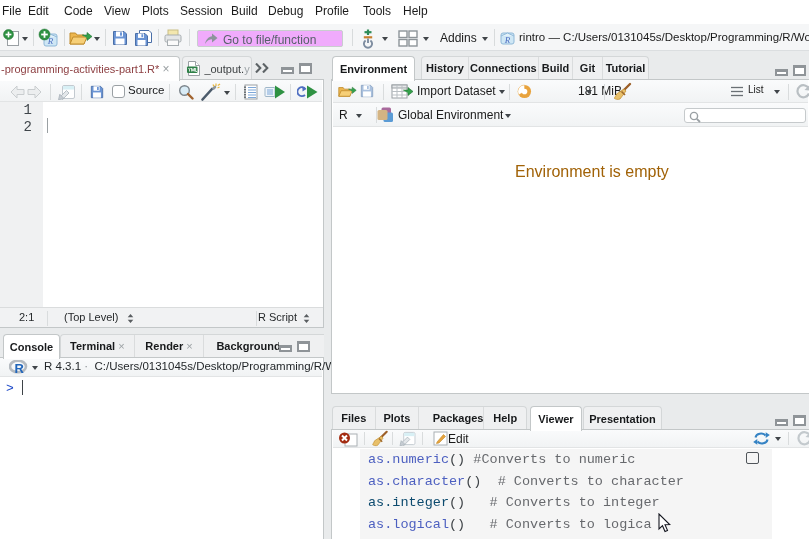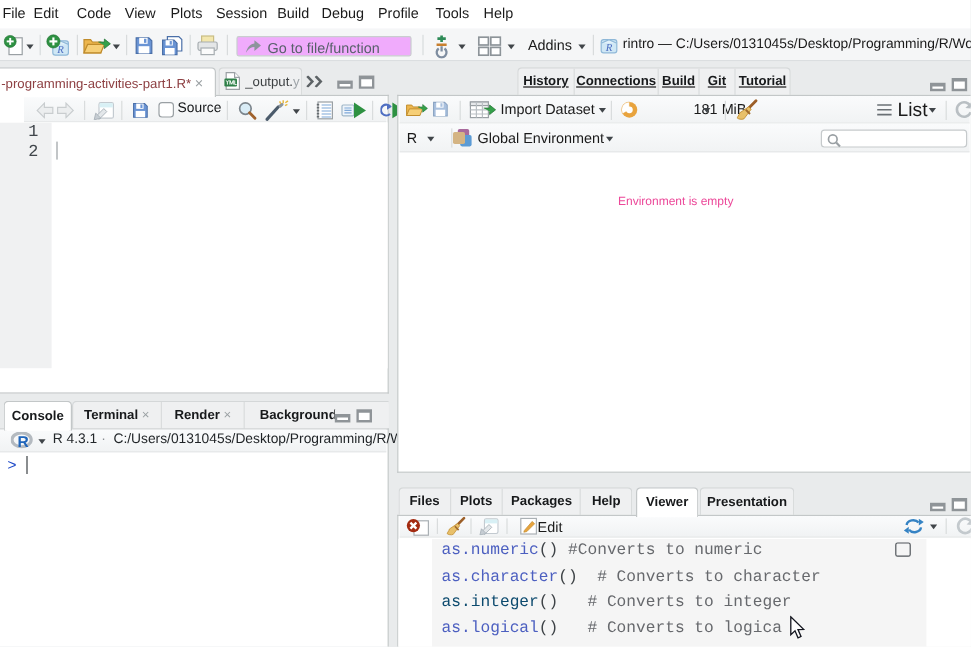--- a/index.html
+++ b/index.html
@@ -153,21 +153,21 @@
           <path d="M1 0.5 L5.3 5 L1 9.5"></path>
           <path d="M8 0.5 L12.3 5 L8 9.5"></path>
         </g>
       </svg>
     <div class="winbtns" style="left:281px;top:8px;">
         <span class="minb"></span>
         <span class="maxb"></span>
       </div>
   </div>
   <div class="pbody" style="border-left:none;">
-    <div class="ptool" style="top:0;height:22px;left:0;margin-left:20px;">
+    <div class="ptool" style="top:0;height:22px;left:0;">
 
       <svg class="abs" style="left:10px;top:5px" width="32" height="14" viewBox="0 0 32 14">
         <path d="M7 1 L1 7 L7 13 L7 9.5 L14 9.5 L14 4.5 L7 4.5 Z" fill="#eceeef" stroke="#c9cdcf"></path>
         <path d="M25 1 L31 7 L25 13 L25 9.5 L18 9.5 L18 4.5 L25 4.5 Z" fill="#eceeef" stroke="#c9cdcf"></path>
       </svg>
       <span class="psep" style="left:50px;top:4px;height:16px;"></span>
 
       <svg class="abs" style="left:57px;top:4px" width="18" height="16" viewBox="0 0 18 16">
         <rect x="5.5" y="1.5" width="12" height="13" rx="1.5" fill="#ffffff" stroke="#c3cad0"></rect>
         <rect x="6" y="2" width="11" height="3.5" fill="#d8f0f5"></rect>
@@ -239,20 +239,33 @@
         <path d="M8 11 A4.5 4.5 0 1 1 8.5 5" fill="none" stroke="#4f6fc2" stroke-width="1.8"></path>
         <path d="M5.5 2.5 L9.5 5 L5.5 7.5 Z" fill="#4f6fc2"></path>
       </svg>
     </div>
 
     <div style="position:absolute;left:0;top:22px;bottom:20px;right:0;background:#fff;overflow:hidden;">
       <div class="mono" style="position:absolute;left:0;top:0;bottom:0;width:43px;background:#f0f1f2;color:#3f454a;font-size:14px;text-align:right;padding-right:11px;line-height:17px;padding-top:0px;">1<br>2</div>
       <div class="caret" style="left:47px;top:16px;height:15px;"></div>
     </div>
 
+    <div style="position:absolute;left:0;bottom:0;right:0;height:20px;background:#f1f2f3;border-top:1px solid #dadcdd;font-size:11px;color:#26292b;line-height:19px;">
+      <span style="position:absolute;left:19px;">2:1</span>
+      <span class="psep" style="left:47px;top:3px;height:15px;"></span>
+      <span style="position:absolute;left:64px;">(Top Level)</span>
+      <svg class="abs" style="left:127px;top:6px" width="7" height="9" viewBox="0 0 8 11">
+          <path d="M4 0 L7.4 4 H0.6 Z M4 11 L7.4 7 H0.6 Z" fill="#5a5e61"></path>
+        </svg>
+      <span class="psep" style="right:66px;top:3px;height:15px;"></span>
+      <span style="position:absolute;right:26px;">R Script</span>
+      <svg class="abs" style="right:13px;top:6px" width="7" height="9" viewBox="0 0 8 11">
+          <path d="M4 0 L7.4 4 H0.6 Z M4 11 L7.4 7 H0.6 Z" fill="#5a5e61"></path>
+        </svg>
+    </div>
   </div>
 </div>
 
 <div class="pane" id="console" style="left:0;top:333px;width:324px;height:206px;">
   <div class="tabbar">
     <div class="tab active" style="left:3px;width:57px;">Console</div>
     <div class="tabgrp" style="left:60px;width:264px;border-right:none;border-top-right-radius:0;align-items:flex-end;">
       <span style="width:73px;">Terminal <i style="color:#9aa0a3;font-weight:normal;font-style:normal;">×</i></span>
       <span style="width:70px;">Render <i style="color:#9aa0a3;font-weight:normal;font-style:normal;">×</i></span>
       <span style="width:121px;text-align:left;padding-left:12px;">Background Jo</span>
@@ -271,21 +284,22 @@
       <span class="dd" style="left:32px;top:8px"></span>
       <span class="abs" style="left:44px;top:2px;font-size:11.5px;color:#23272a;white-space:nowrap;">R 4.3.1 <span style="color:#8a8f93">·</span>&nbsp; <span style="color:#1f2326">C:/Users/0131045s/Desktop/Programming/R/W</span></span>
     </div>
     <div class="mono" style="position:absolute;left:6px;top:23px;font-size:13px;color:#1d49c8;">&gt;</div>
     <div class="caret" style="left:22px;top:22px;height:15px;background:#3e4347;"></div>
   </div>
 </div>
 
 <div class="pane" id="env" style="left:331px;top:55px;width:478px;height:339px;">
   <div class="tabbar">
-    <div class="tabgrp" style="left:100px;width:228px;text-decoration:underline;">
+    <div class="tab active" style="left:1px;width:83px;">Environment</div>
+    <div class="tabgrp" style="left:90px;width:228px;">
       <span style="width:57px;">History</span>
       <span style="width:87px;">Connections</span>
       <span style="width:42px;">Build</span>
       <span style="width:37px;">Git</span>
       <span style="width:57px;">Tutorial</span>
     </div>
     <div class="winbtns" style="left:444px;top:10px;">
         <span class="minb"></span>
         <span class="maxb"></span>
       </div>
@@ -337,21 +351,21 @@
         <path d="M9.5 9.5 L13 13" stroke="#a06a2c" stroke-width="1.6"></path>
       </svg>
 
       <svg class="abs" style="left:397px;top:6px" width="14" height="12" viewBox="0 0 14 12">
           <g stroke="#6a7075" stroke-width="1.3">
             <path d="M1 1.5 H13"></path>
             <path d="M1 5.5 H13"></path>
             <path d="M1 9.5 H13"></path>
           </g>
         </svg>
-      <span class="abs" style="left:415px;top:4px;font-size:16px;text-align:center;">List</span>
+      <span class="abs" style="left:415px;top:4px;font-size:10px;text-align:center;">List</span>
       <span class="dd" style="left:441px;top:10px"></span>
       <span class="psep" style="left:455px;top:4px;height:16px;"></span>
       <svg class="abs" style="left:462px;top:3px" width="17" height="17" viewBox="0 0 17 17">
         <path d="M14 10.5 A6 6 0 1 1 14 6" fill="none" stroke="#b9bfc3" stroke-width="2.2"></path>
         <path d="M14 2.5 L14 7.5 L9.5 7 Z" fill="#b9bfc3"></path>
       </svg>
     </div>
     <div class="ptool" style="top:23px;height:24px;">
       <span class="abs" style="left:6px;top:5px;font-size:12px;">R</span>
       <span class="dd" style="left:23px;top:11px"></span>
@@ -365,30 +379,30 @@
       <span class="abs" style="left:65px;top:5px;font-size:12px;">Global Environment</span>
       <span class="dd" style="left:172px;top:11px"></span>
 
       <span class="abs" style="left:351px;top:5px;width:122px;height:14.5px;background:#fff;border:1px solid #c6cacc;border-radius:3px;">
         <svg class="abs" style="left:4px;top:1.5px" width="12" height="12" viewBox="0 0 12 12">
           <circle cx="5" cy="5" r="3.6" fill="none" stroke="#9aa0a4" stroke-width="1.4"></circle>
           <path d="M7.8 7.8 L11 11" stroke="#9aa0a4" stroke-width="1.8"></path>
         </svg>
       </span>
     </div>
-    <div style="position:absolute;left:183px;top:83px;font-size:10px;color:#ec4899;">Environment is empty</div>
+    <div style="position:absolute;left:183px;top:83px;font-size:16px;color:#a16207;">Environment is empty</div>
   </div>
 </div>
 
 <div class="pane" id="viewer" style="left:331px;top:405px;width:542px;height:134px;">
   <div class="tabbar">
     <div class="tabgrp" style="left:1px;width:195px;">
       <span style="width:42px;">Files</span>
       <span style="width:44px;">Plots</span>
-      <span style="width:66px;">Packages</span>
+      <span style="width:66px;text-align:right;">Packages</span>
       <span style="width:43px;">Help</span>
     </div>
     <div class="tab active" style="left:199px;width:52px;">Viewer</div>
     <div class="tab" style="left:252px;width:79px;">Presentation</div>
     <div class="winbtns" style="left:444px;top:10px;">
         <span class="minb"></span>
         <span class="maxb"></span>
       </div>
   </div>
   <div class="pbody" style="border-right:none;border-bottom:none;">

